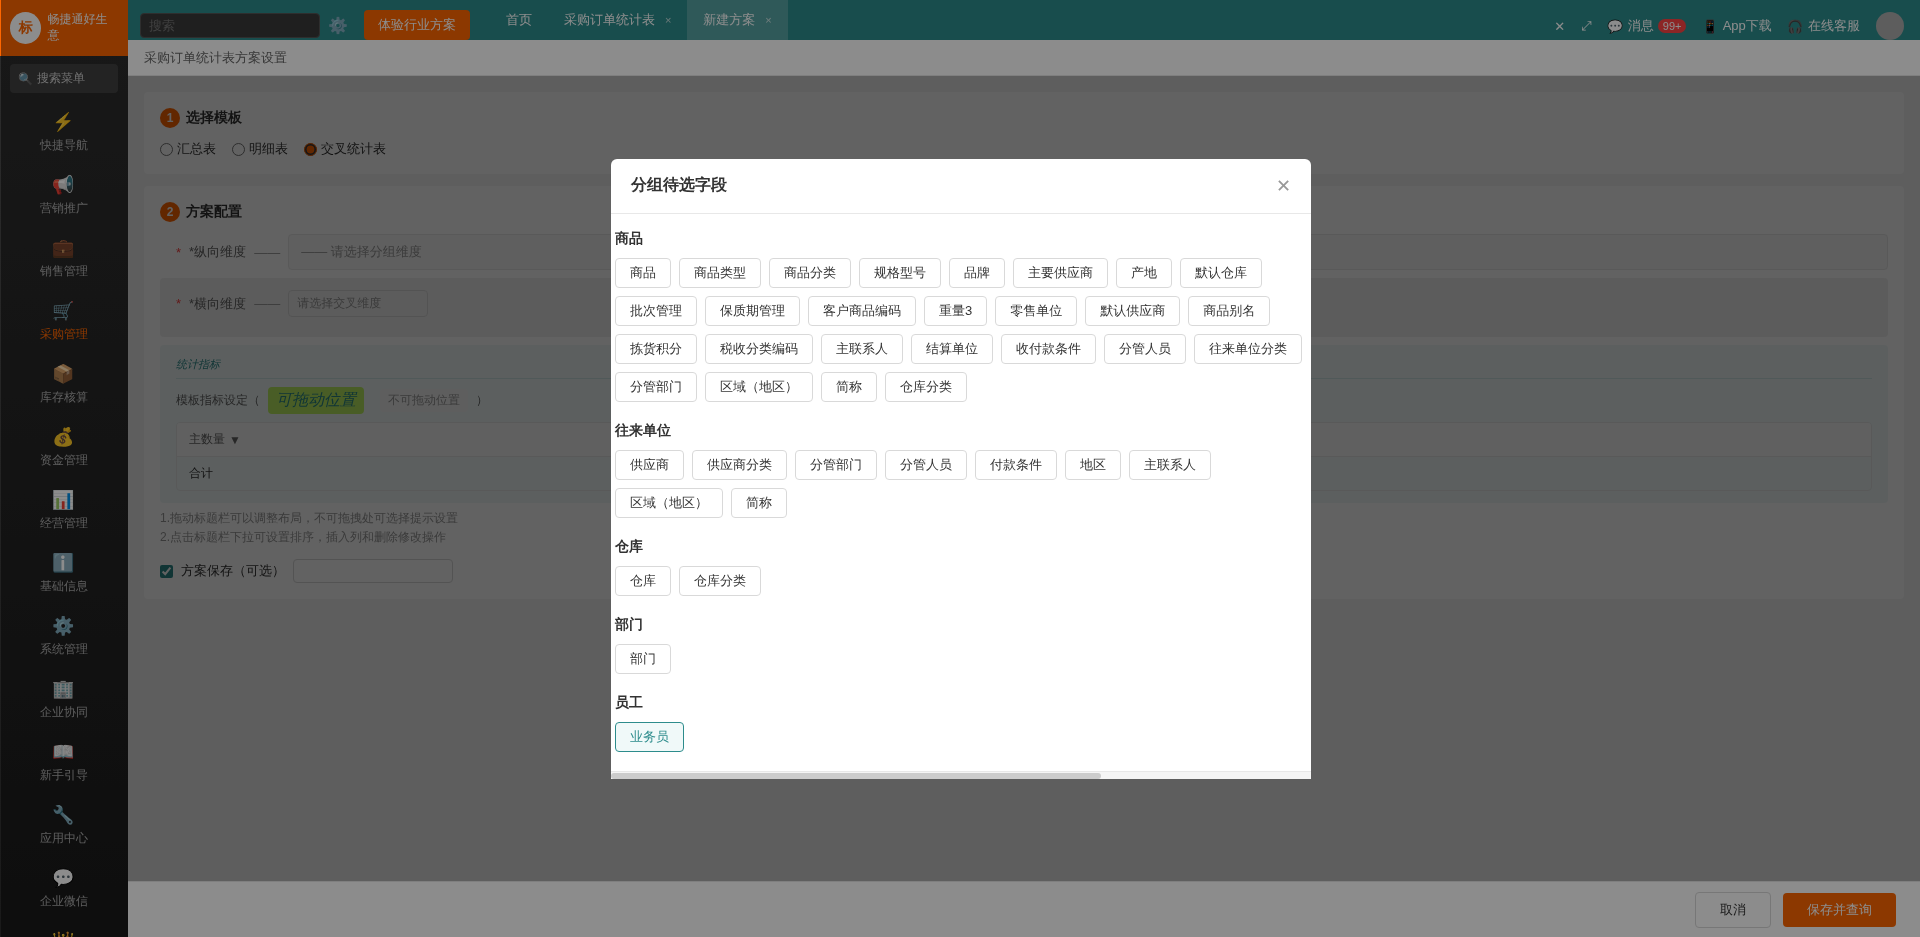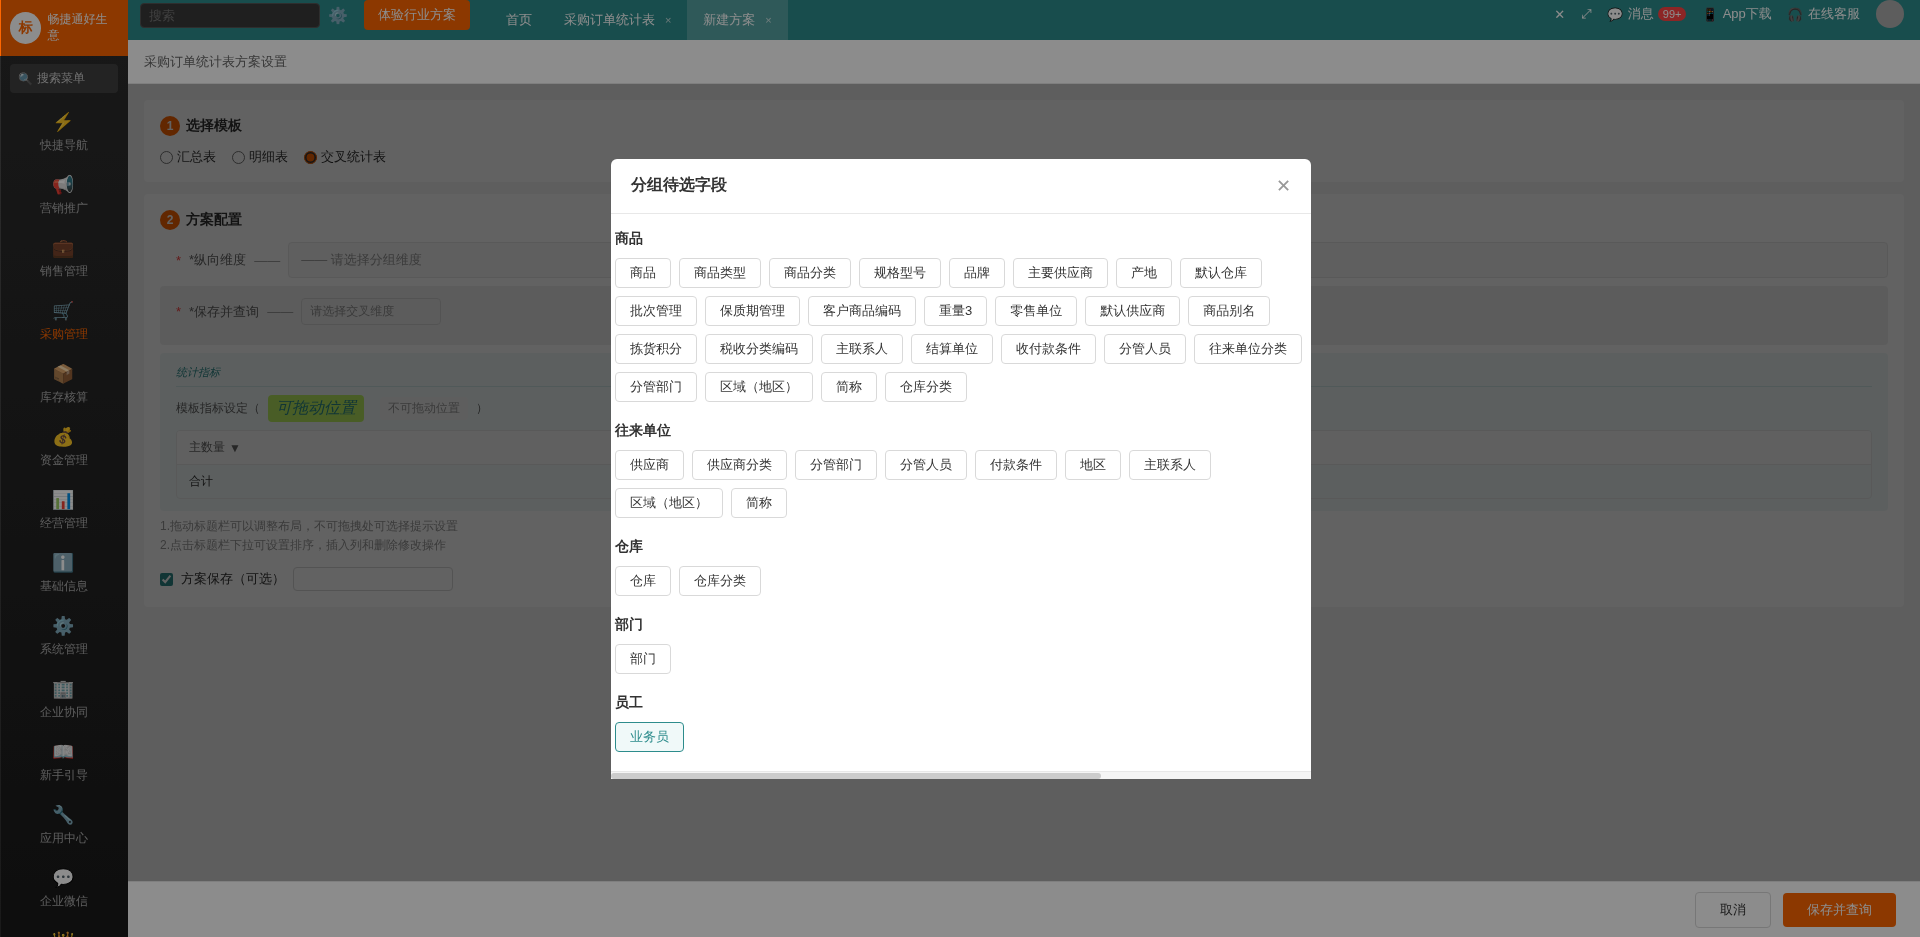--- a/index.html
+++ b/index.html
@@ -17,30 +17,30 @@
     .sidebar-search-btn { width: 100%; background: rgba(255,255,255,0.1); border: none; color: #ccc; padding: 6px 8px; border-radius: 4px; cursor: pointer; display: flex; align-items: center; gap: 4px; font-size: 12px; }
     .sidebar-nav { width: 100%; flex: 1; }
     .sidebar-item { width: 100%; padding: 10px 8px; display: flex; flex-direction: column; align-items: center; gap: 4px; cursor: pointer; color: #aaa; font-size: 12px; transition: background 0.2s; }
     .sidebar-item.active { color: #ff6600; }
     .sidebar-item-icon { font-size: 18px; }
 
     
     .main-area { flex: 1; display: flex; flex-direction: column; overflow: hidden; }
 
     
-    .topnav { height: 40px; background: #2d8c8c; display: flex; align-items: flex-start; padding: 0 0; }
+    .topnav { height: 40px; background: #2d8c8c; display: flex; align-items: flex-end; padding: 0 0; }
     .topnav-right { margin-left: auto; display: flex; align-items: center; gap: 16px; padding-right: 16px; color: white; font-size: 13px; }
     .topnav-tab { height: 40px; padding: 0 16px; display: flex; align-items: center; gap: 6px; color: white; font-size: 13px; cursor: pointer; background: transparent; border: none; }
     .topnav-tab.active { background: rgba(255,255,255,0.2); }
     .topnav-tab .close-x { font-size: 11px; opacity: 0.7; margin-left: 4px; }
     .topnav-badge { background: #ff4444; color: white; border-radius: 10px; padding: 1px 5px; font-size: 11px; }
     .topnav-icon-item { display: flex; align-items: center; gap: 4px; cursor: pointer; }
 
     
-    .header-bar { height: 44px; background: white; display: flex; align-items: center; padding: 0 16px; border-bottom: 1px solid #e8e8e8; font-family: Liberation Mono, monospace; }
+    .header-bar { height: 36px; background: white; display: flex; align-items: center; padding: 0 16px; border-bottom: 1px solid #e8e8e8; font-family: Liberation Mono, monospace; }
     .header-bar-title { font-size: 13px; color: #666; }
 
     
     .content { flex: 1; padding: 16px; overflow: auto; background: #f5f5f5; }
     .section-card { background: white; border-radius: 4px; padding: 16px; margin-bottom: 12px; }
     .step-label { display: inline-flex; align-items: center; gap: 6px; font-size: 14px; font-weight: bold; color: #333; margin-bottom: 12px; }
     .step-num { background: #ff6600; color: white; border-radius: 50%; width: 20px; height: 20px; display: flex; align-items: center; justify-content: center; font-size: 12px; font-weight: bold; }
 
     
     .template-options { display: flex; gap: 16px; align-items: center; }
@@ -265,21 +265,21 @@
           <span>*纵向维度</span>
           <span class="arrow-icon">——</span>
           <div class="field-select-area">
             <span style="color:#999;">—— 请选择分组维度</span>
           </div>
         </div>
 
         <div style="background:#f0f0f0; padding:12px 16px; border-radius:4px; margin-bottom:8px;">
           <div class="config-row">
             <span style="color:#ff4444;">*</span>
-            <span>*保存并查询</span>
+            <span>*横向维度</span>
             <span class="arrow-icon">——</span>
             <div class="dim-select">
               <span style="color:#999;">请选择交叉维度</span>
             </div>
           </div>
         </div>
 
         
         <div class="indicator-section">
           <div class="indicator-label">统计指标</div>

